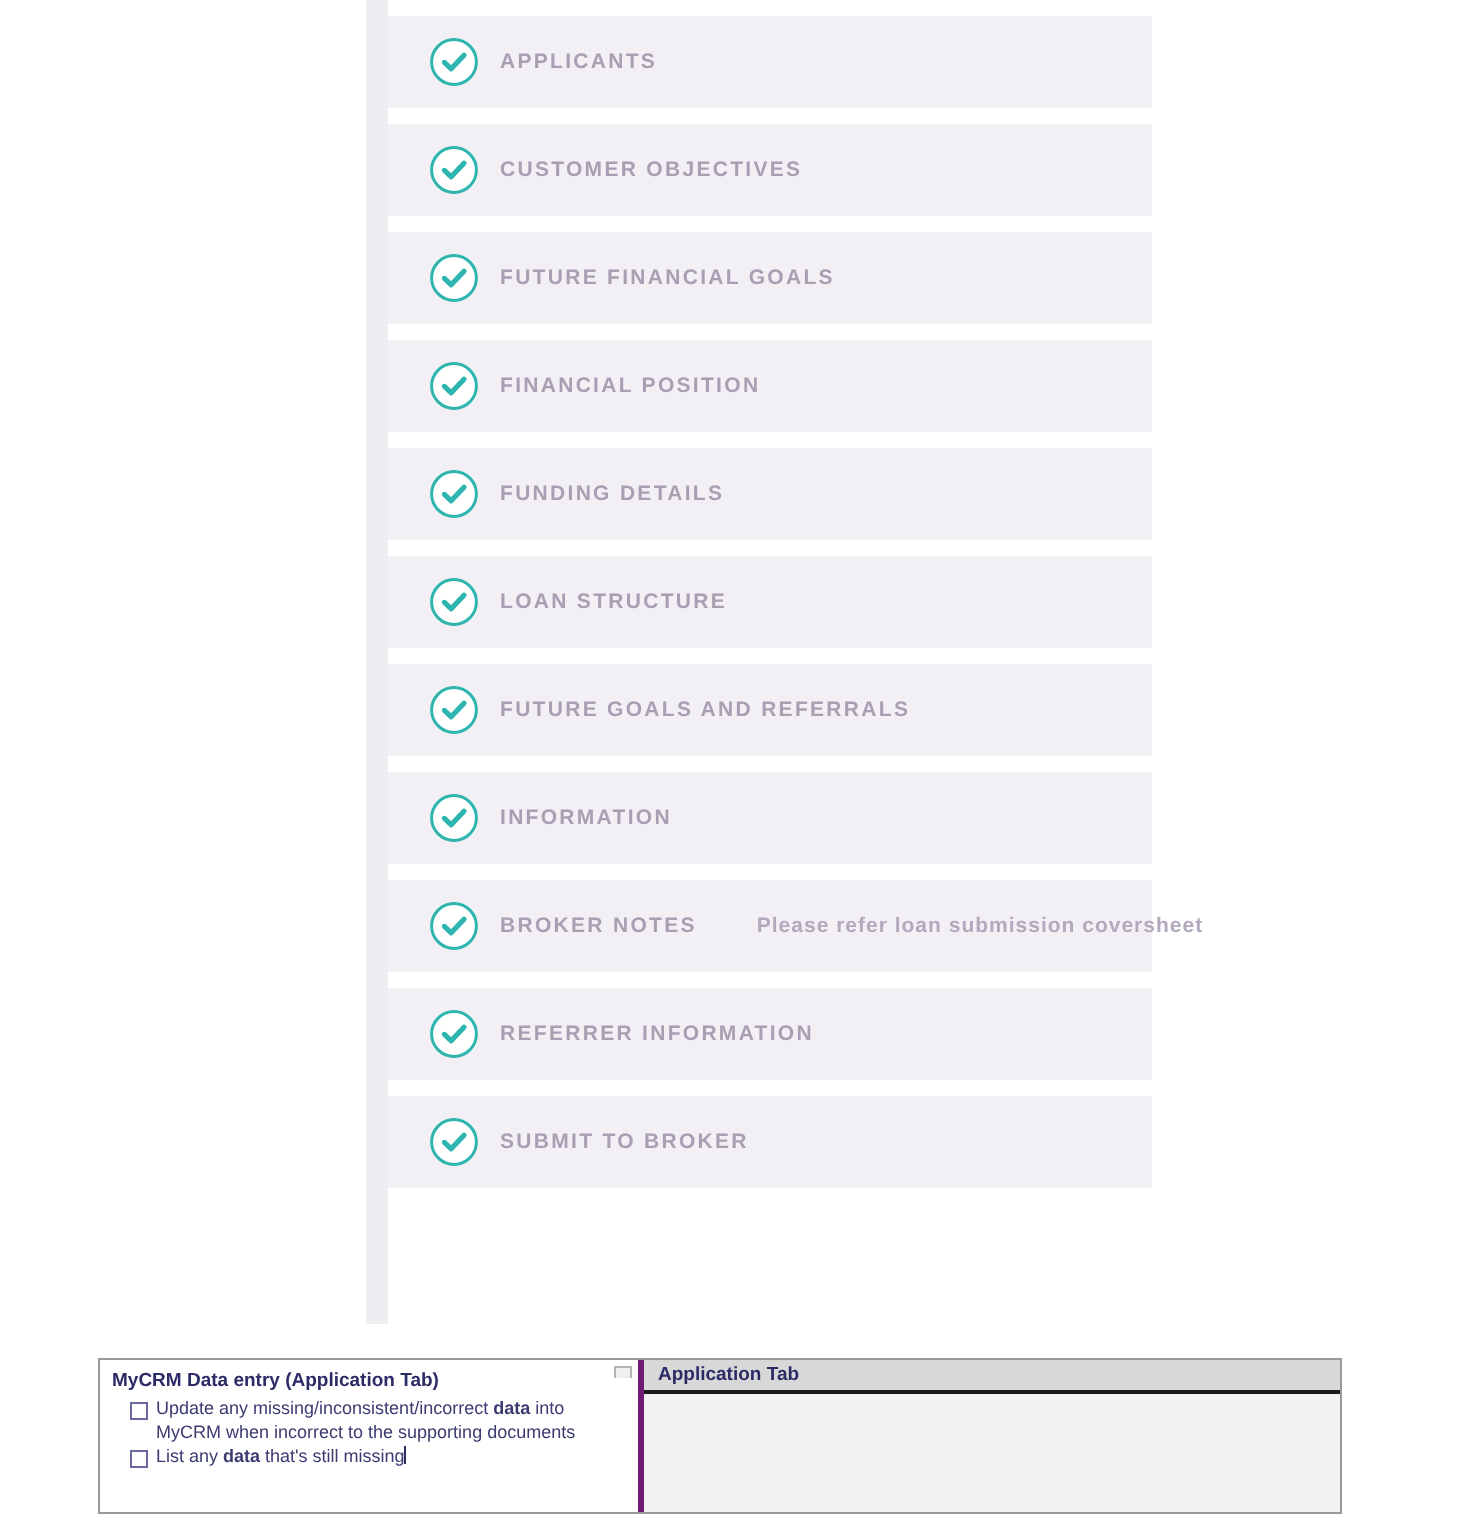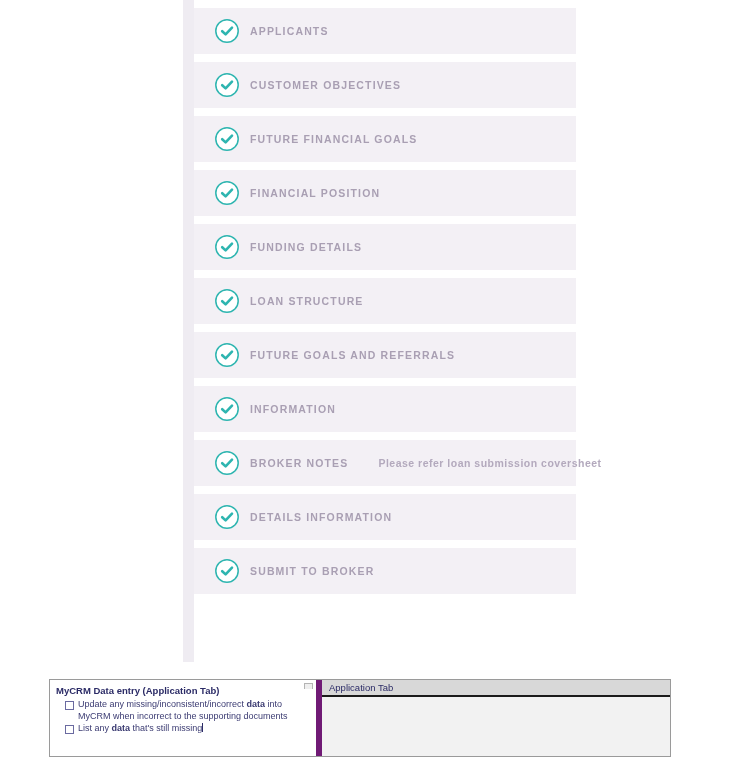--- a/index.html
+++ b/index.html
@@ -88,21 +88,21 @@
     border-bottom: 1px solid #9a9a9a;
     box-sizing: border-box;
     background: #ffffff;
   }
 
   #left-cell {
     position: relative;
     width: 273px;
     box-sizing: border-box;
     border-left: 1px solid #9a9a9a;
-    border-right: 6px solid #701a75;
+    border-right: 3px solid #701a75;
     background: #ffffff;
     padding: 4px 6px 0 6px;
     overflow: hidden;
   }
 
   #left-cell-title {
     font-size: 9.5px;
     font-weight: bold;
     color: #2b2b66;
     line-height: 13px;
@@ -170,21 +170,21 @@
     background: #d8d8d8;
     border-bottom: 2px solid #1a1a1a;
     box-sizing: border-box;
     display: flex;
     align-items: center;
     padding-left: 7px;
   }
 
   #right-cell-header-label {
     font-size: 9.5px;
-    font-weight: normal;
+    font-weight: bold;
     color: #2b2b66;
     white-space: nowrap;
   }
 
   #right-cell-body {
     flex: 1;
     background: #f2f2f2;
   }
 </style>
 </head>
@@ -278,21 +278,21 @@
         <span class="row-label">BROKER NOTES</span>
         <span class="row-note">Please refer loan submission coversheet</span>
       </div>
       <div class="checklist-row">
         <span>
           <svg class="check-icon" viewBox="0 0 26 26" xmlns="http://www.w3.org/2000/svg">
             <circle cx="13" cy="13" r="11.2" fill="#ffffff" stroke="#2eb5b0" stroke-width="1.5"></circle>
             <path d="M8.2 13.2 L11.6 16.4 L18.0 9.6" fill="none" stroke="#2eb5b0" stroke-width="2.6" stroke-linecap="round" stroke-linejoin="round"></path>
           </svg>
         </span>
-        <span class="row-label">DETAILS INFORMATION</span>
+        <span class="row-label">REFERRER INFORMATION</span>
       </div>
       <div class="checklist-row">
         <span>
           <svg class="check-icon" viewBox="0 0 26 26" xmlns="http://www.w3.org/2000/svg">
             <circle cx="13" cy="13" r="11.2" fill="#ffffff" stroke="#2eb5b0" stroke-width="1.5"></circle>
             <path d="M8.2 13.2 L11.6 16.4 L18.0 9.6" fill="none" stroke="#2eb5b0" stroke-width="2.6" stroke-linecap="round" stroke-linejoin="round"></path>
           </svg>
         </span>
         <span class="row-label">SUBMIT TO BROKER</span>
       </div>

